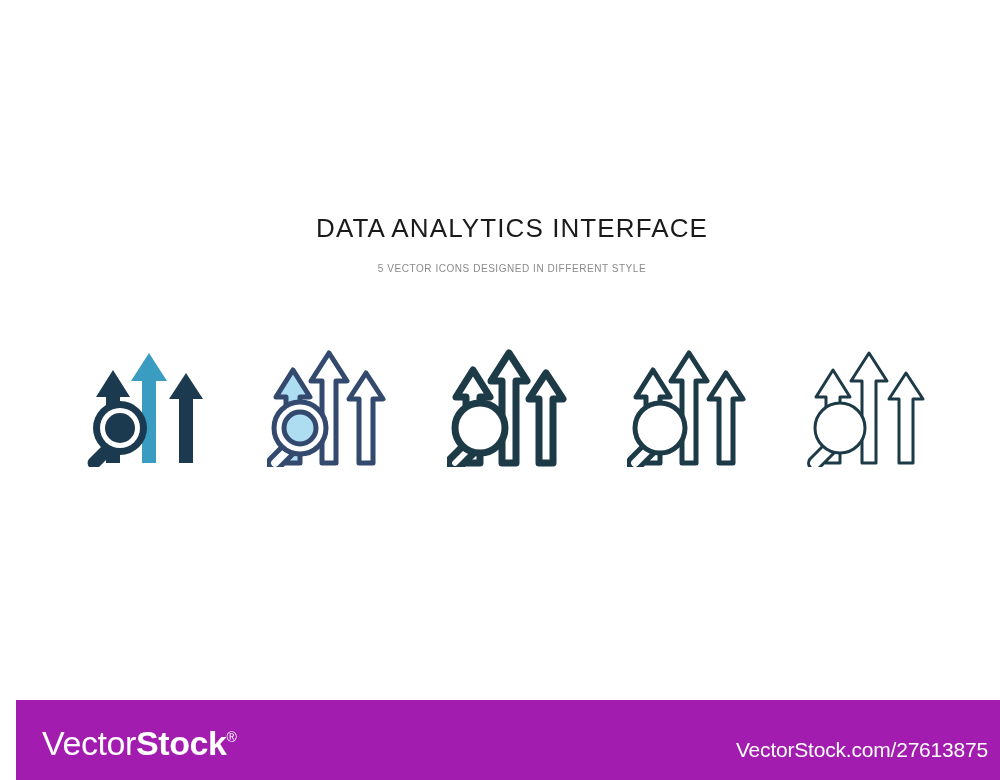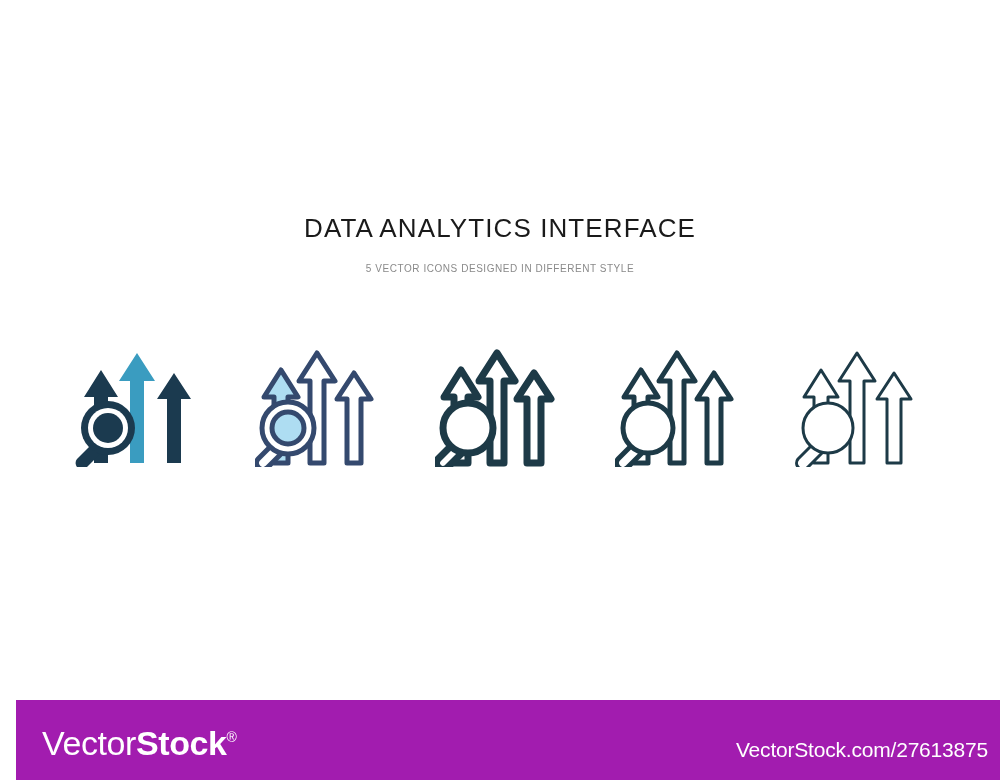--- a/index.html
+++ b/index.html
@@ -12,21 +12,21 @@
     height: 780px;
     position: relative;
     overflow: hidden;
     font-family: "Liberation Sans", sans-serif;
     -webkit-font-smoothing: antialiased;
   }
 
   
   .artboard {
     position: absolute;
-    left: 0; top: 0;
+    left: 12px; top: 0;
     width: 900px;
     height: 700px;
     background: #ffffff;
   }
 
   
   .heading-block {
     position: absolute;
     left: 0;
     top: 212px;

